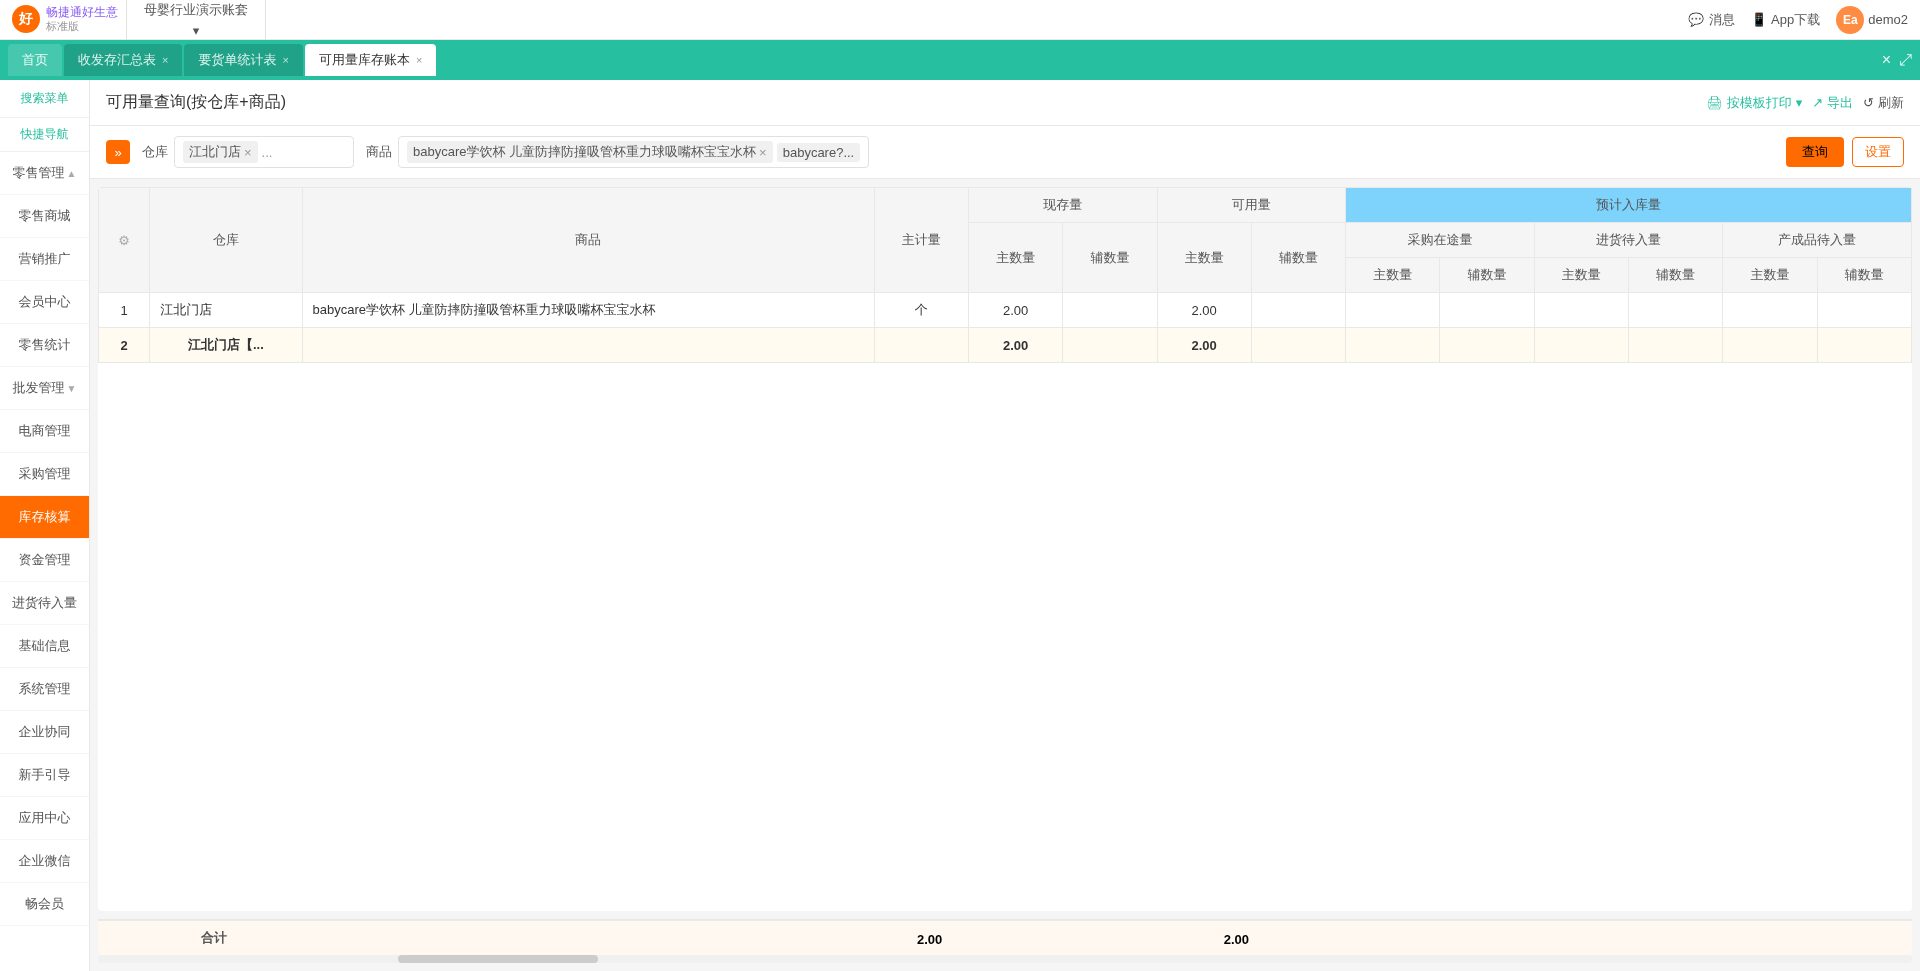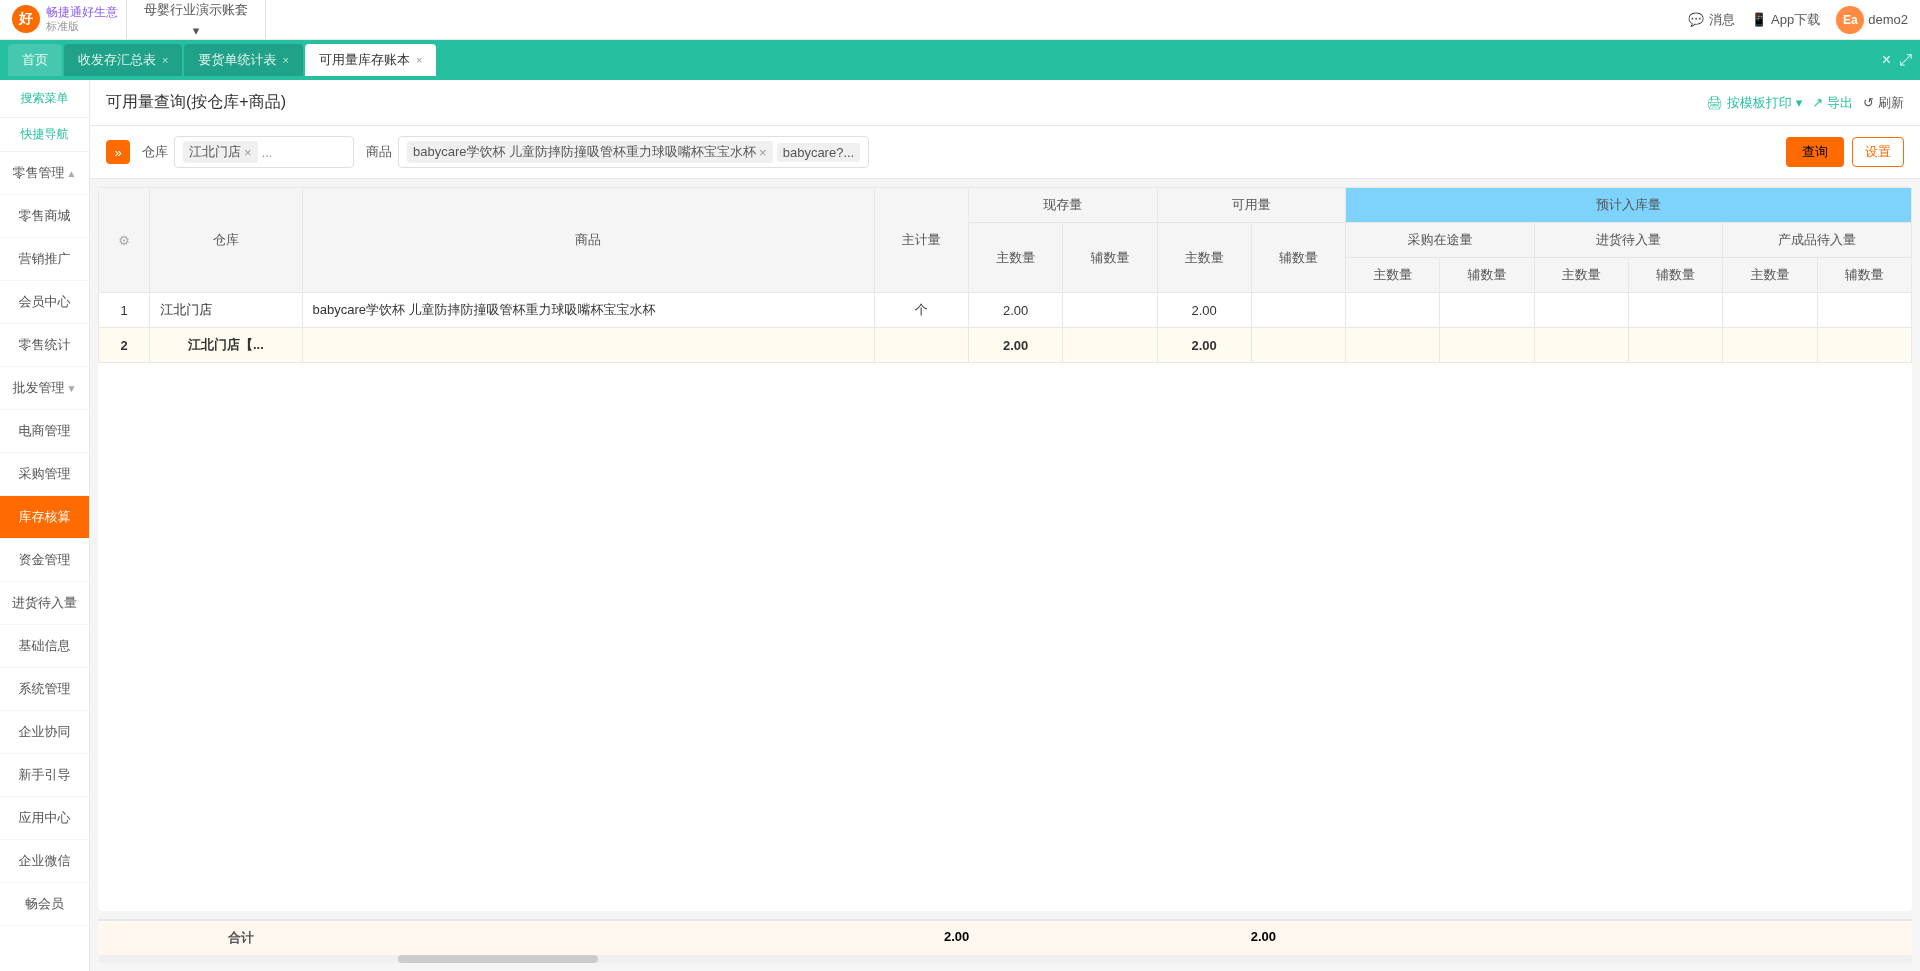--- a/index.html
+++ b/index.html
@@ -401,21 +401,21 @@
             <td></td>
             <td></td>
             <td></td>
             <td></td>
           </tr>
         </tbody>
       </table>
     </div>
 
     <div class="table-footer">
-      <div style="display:flex;width:100%;align-items:flex-start;gap:27px;">
+      <div style="display:flex;width:100%;align-items:flex-end;">
         <span style="width:56px;"></span>
         <span class="footer-label" style="min-width:100px;text-align:center;font-weight:bold;color:#555;">合计</span>
         <span style="flex:1;"></span>
         <span style="width:460px;display:flex;justify-content:space-around;">
           <span style="font-weight:bold;min-width:80px;text-align:center;">2.00</span>
           <span style="min-width:80px;"></span>
           <span style="font-weight:bold;min-width:80px;text-align:center;">2.00</span>
         </span>
         <span style="flex:1;"></span>
       </div>

